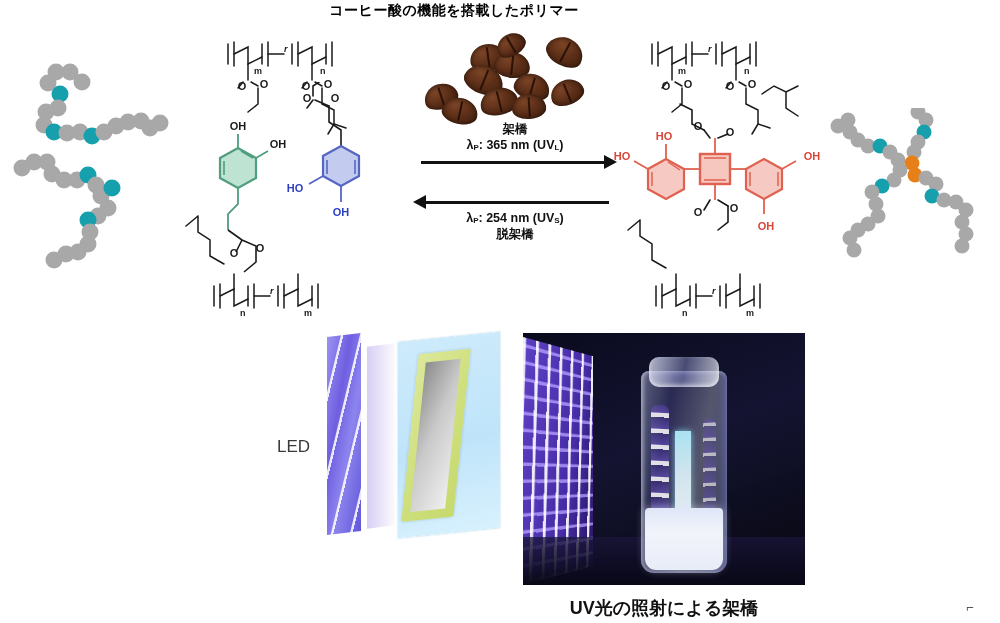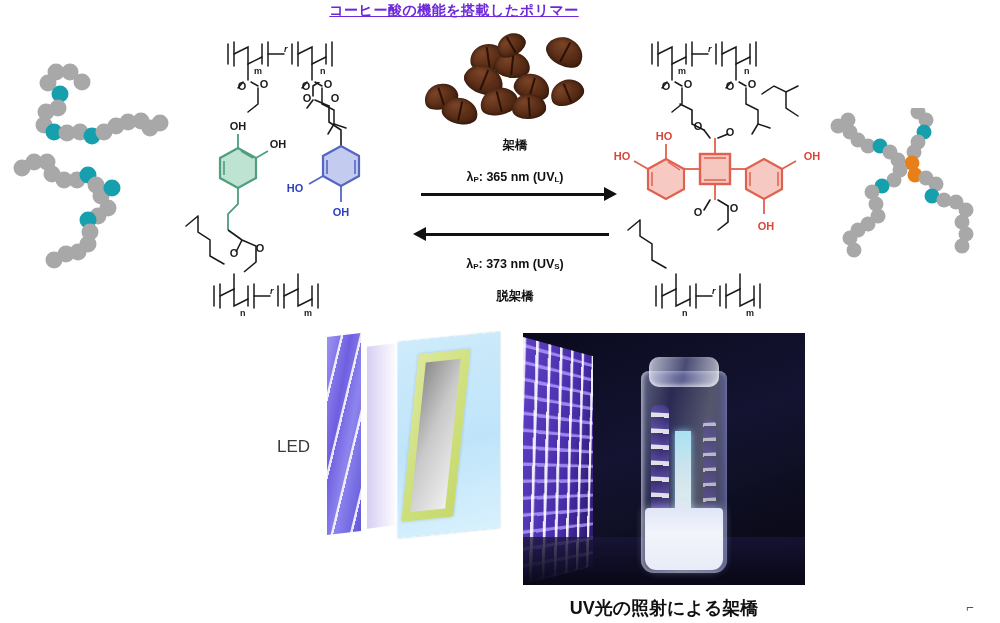--- a/index.html
+++ b/index.html
@@ -7,29 +7,29 @@
     width:1000px;height:623px;position:relative;overflow:hidden;
     background:#ffffff;
     font-family:"Liberation Sans","DejaVu Sans",sans-serif;
     color:#111;
   }
   .abs{position:absolute;}
 
   
   #figure-title{
     position:absolute;top:2px;left:0;width:908px;text-align:center;
-    font-size:14px;font-weight:bold;letter-spacing:.5px;color:#6d28d9;text-decoration:underline;
+    font-size:14px;font-weight:bold;letter-spacing:.5px;color:#000000;
   }
 
   
   .chem-label{font-size:11px;font-weight:bold;font-family:"Liberation Sans",sans-serif;}
 
   
   #reaction-conditions{position:absolute;left:415px;top:122px;width:200px;text-align:center;}
-  .rxn-text{font-size:12.5px;font-weight:bold;color:#111;line-height:1.25;white-space:nowrap;margin-top:16px;}
+  .rxn-text{font-size:12.5px;font-weight:bold;color:#111;line-height:1.25;white-space:nowrap;}
   .rxn-text .sm{font-size:8px;vertical-align:-1px;}
   .arrow-row{position:relative;height:14px;margin:2px 0;}
   .arrow-line{position:absolute;left:6px;right:6px;top:6px;height:2.4px;background:#111;}
   .arrow-head{position:absolute;top:0px;width:0;height:0;
     border-top:7px solid transparent;border-bottom:7px solid transparent;}
   .arrow-head.right{right:-2px;border-left:13px solid #111;}
   .arrow-head.left{left:-2px;border-right:13px solid #111;}
 
   
   #coffee-beans{position:absolute;left:420px;top:32px;width:172px;height:92px;}
@@ -248,21 +248,21 @@
   <div class="arrow-row">
     <div class="arrow-line"></div>
     <div class="arrow-head right"></div>
   </div>
   <div style="height:22px"></div>
   <div class="arrow-row">
     <div class="arrow-line"></div>
     <div class="arrow-head left"></div>
   </div>
   <div class="rxn-text">
-    <span>λ</span><span class="sm">P</span><span>: 373 nm (UV</span><span class="sm">S</span><span>)</span>
+    <span>λ</span><span class="sm">P</span><span>: 254 nm (UV</span><span class="sm">S</span><span>)</span>
   </div>
   <div class="rxn-text">脱架橋</div>
 </div>
 
 <svg class="abs" style="left:612px;top:30px;" width="230" height="295" viewBox="0 0 230 295">
   <g stroke="#1a1a1a" stroke-width="1.5" fill="none" stroke-linecap="round">
 
     <path d="M40 14 L40 34 M46 12 L46 36"></path>
     <path d="M46 24 L60 17 L60 34 L74 27"></path>
     <path d="M74 14 L74 34 M80 12 L80 36"></path>

